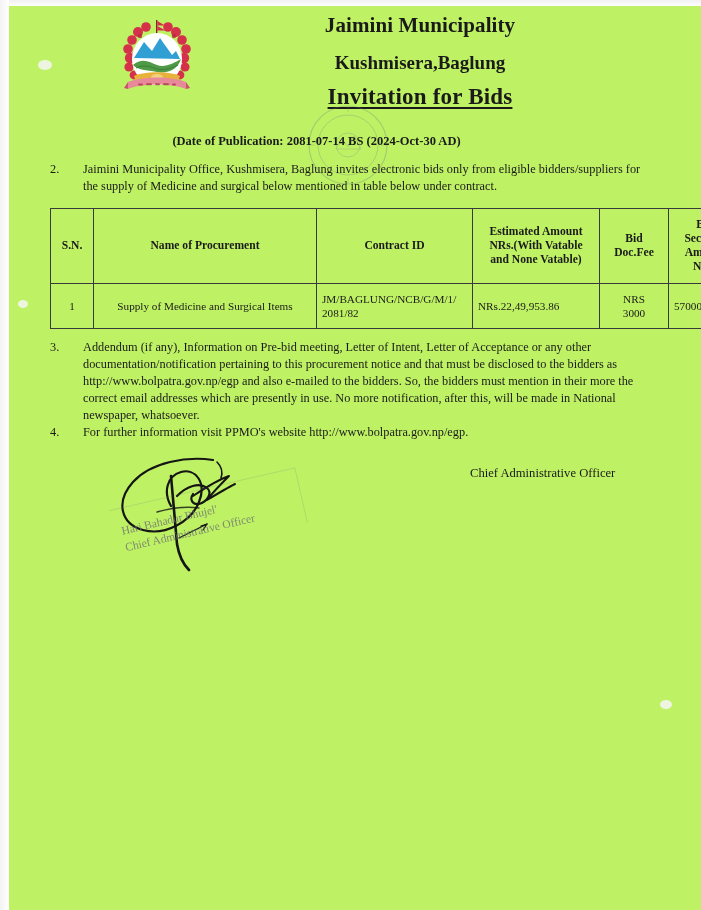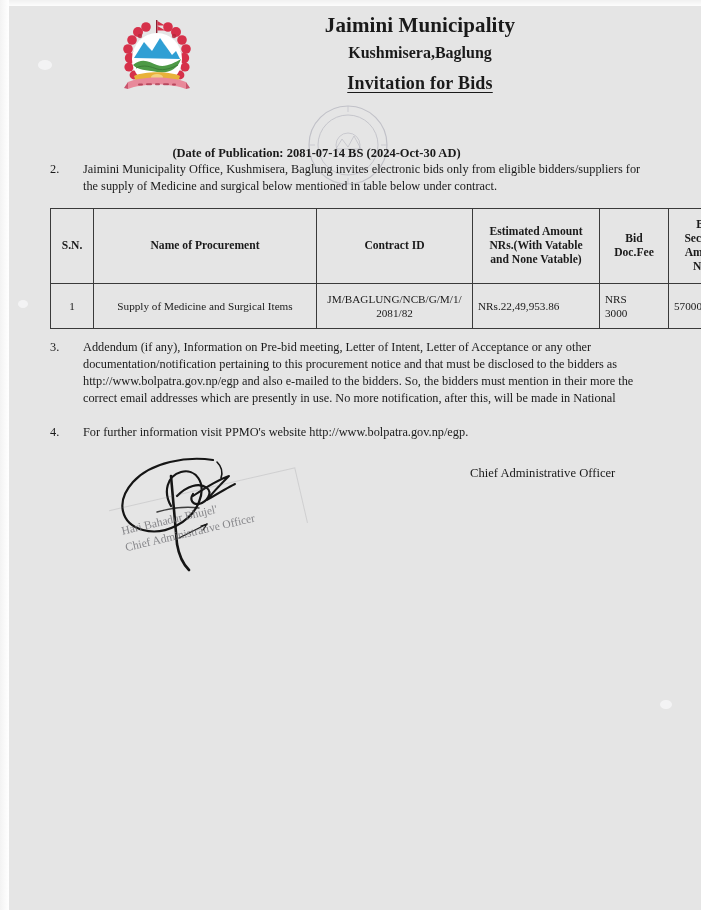--- a/index.html
+++ b/index.html
@@ -13,21 +13,21 @@
     position: relative;
     overflow: hidden;
     font-family: "Liberation Serif", "DejaVu Serif", serif;
     color: #1a1a1a;
   }
 
   
   .page {
     position: absolute;
     inset: 0;
-    background: #e5e5e5;
+    background: #bef264;
   }
   .scan-edge-left {
     position: absolute;
     left: 0; top: 0;
     width: 9px; height: 910px;
     background: linear-gradient(90deg, #f3f3f3 0%, #fafafa 55%, #ffffff 100%);
   }
   .scan-edge-top {
     position: absolute;
     left: 0; top: 0;
@@ -58,42 +58,42 @@
     width: 440px;
     text-align: center;
   }
   .org-name {
     font-size: 21px;
     font-weight: bold;
     letter-spacing: .1px;
     line-height: 1.12;
   }
   .org-sub1 {
-    font-size: 16px;
-    font-weight: bold;
-    margin-top: 6px;
+    font-size: 19px;
+    font-weight: bold;
+    margin-top: 14px;
     line-height: 1.15;
   }
   .org-sub2 {
     font-size: 13.5px;
     font-weight: normal;
     margin-top: 3px;
     line-height: 1.15;
   }
   .doc-title {
     margin-top: 11px;
-    font-size: 18px;
+    font-size: 23px;
     font-weight: bold;
     text-decoration: underline;
     text-underline-offset: 3px;
     letter-spacing: .2px;
   }
   .pub-date {
     position: absolute;
-    left: 0; top: 146px;
+    left: 0; top: 134px;
     width: 633px;
     text-align: center;
     font-size: 12.5px;
     font-weight: bold;
   }
 
   
   .clause {
     position: absolute;
     display: flex;
@@ -136,23 +136,23 @@
     font-size: 11.6px;
     line-height: 1.22;
   }
   .proc-table tbody td {
     height: 36px;
     font-size: 11.2px;
     line-height: 1.25;
   }
   .c-sn   { width: 32px;  text-align: center; border-radius: 10px; }
   .c-name { width: 212px; text-align: center; }
-  .c-cid  { width: 145px; text-align: center; }
+  .c-cid  { width: 145px; text-align: left; }
   .c-amt  { width: 116px; text-align: center; }
-  .c-fee  { width: 58px;  text-align: left; }
+  .c-fee  { width: 58px;  text-align: center; }
   .c-sec  { width: 62px;  text-align: left; }
   thead .c-name, thead .c-cid { text-align: center; }
   tbody .c-sn { text-align: center; }
   tbody .c-amt { text-align: left; }
 
   
   .cao-line {
     position: absolute;
     left: 470px; top: 466px;
     font-size: 12.6px;
@@ -341,20 +341,21 @@
     </tbody>
   </table>
 
   <div class="clause" id="clause-3">
     <div class="num">3.</div>
     <div class="body">
       <div class="just">Addendum (if any), Information on Pre-bid meeting, Letter of Intent, Letter of Acceptance or any other</div>
       <div class="just">documentation/notification pertaining to this procurement notice and that must be disclosed to the bidders as</div>
       <div class="just">http://www.bolpatra.gov.np/egp and also e-mailed to the bidders. So, the bidders must mention in their more the</div>
       <div class="just">correct email addresses which are presently in use. No more notification, after this, will be made in National</div>
+      <div class="lastline">newspaper, whatsoever.</div>
     </div>
   </div>
 
   <div class="clause" id="clause-4">
     <div class="num">4.</div>
     <div class="body">
       <div class="lastline">For further information visit PPMO's website http://www.bolpatra.gov.np/egp.</div>
     </div>
   </div>
 

